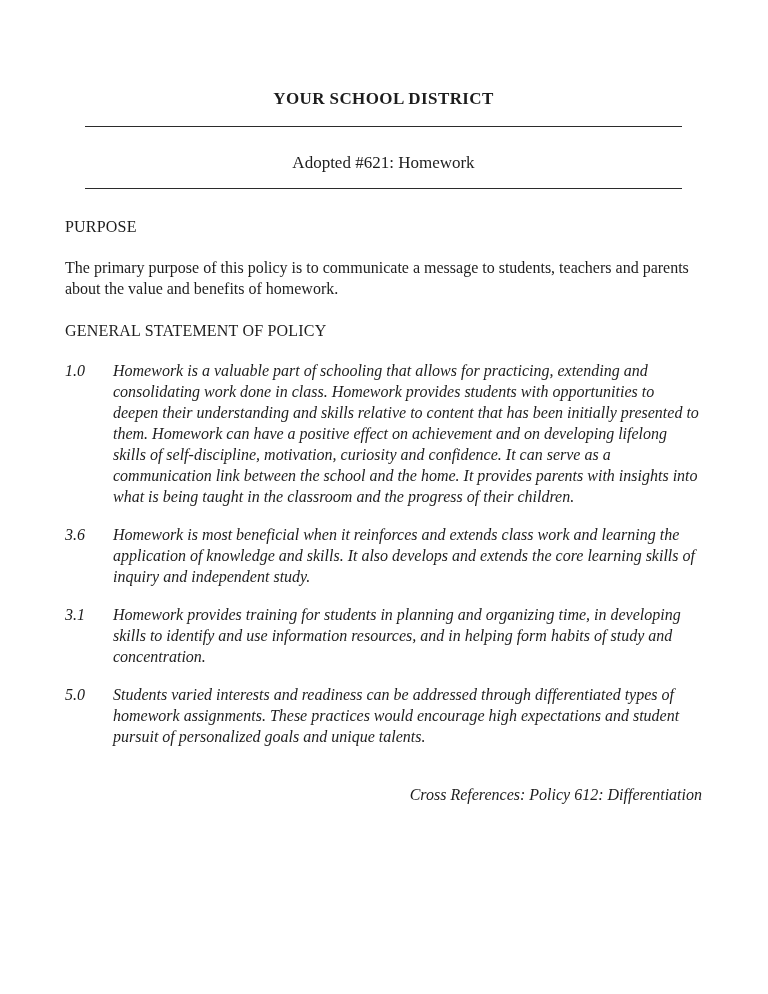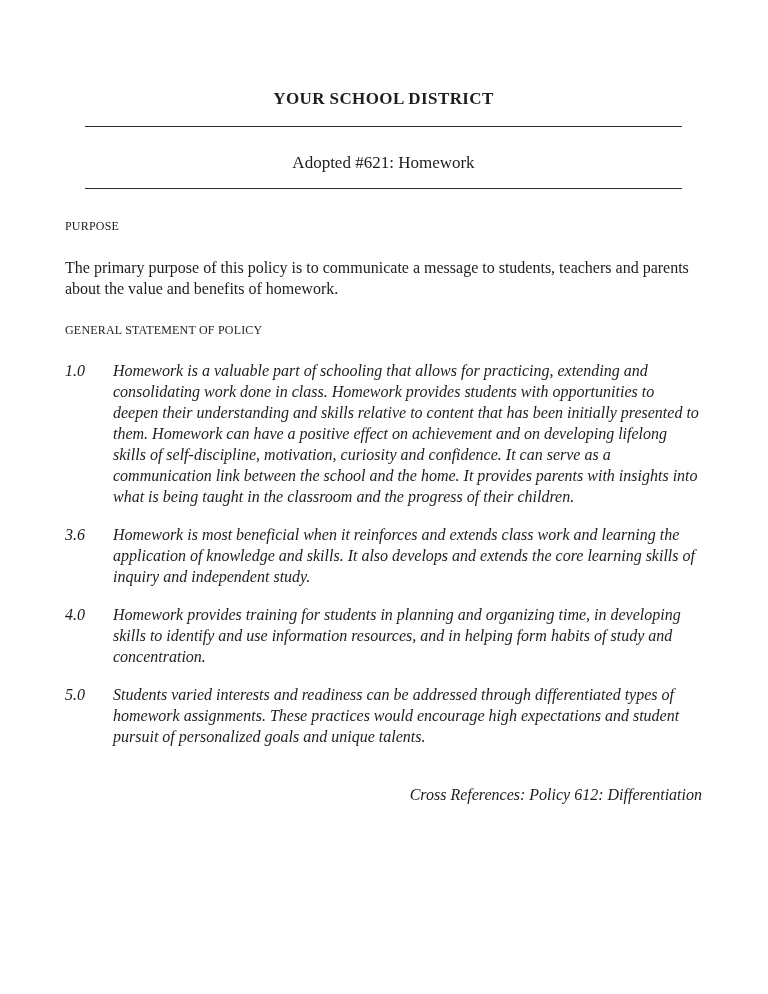--- a/index.html
+++ b/index.html
@@ -36,21 +36,21 @@
   .policy-title {
     text-align: center;
     font-size: 17px;
     margin: 25px 0 0 0;
     font-weight: normal;
   }
   .divider-2 {
     margin-top: 15px;
   }
   .section-heading {
-    font-size: 12px;
+    font-size: 16px;
     font-weight: normal;
     letter-spacing: 0.2px;
     margin: 27px 0 0 0;
   }
   .purpose-body {
     margin: 20px 0 0 0;
     max-width: 640px;
   }
   .general-heading {
     margin-top: 21px;
@@ -107,21 +107,21 @@
       <span class="item-text">Homework is a valuable part of schooling that allows for practicing, extending and consolidating work done in class. Homework provides students with opportunities to deepen their understanding and skills relative to content that has been initially presented to them. Homework can have a positive effect on achievement and on developing lifelong skills of self-discipline, motivation, curiosity and confidence. It can serve as a communication link between the school and the home. It provides parents with insights into what is being taught in the classroom and the progress of their children.</span>
     </div>
 
     <div class="policy-item">
       <span class="item-number">3.6</span>
       <span class="item-text">Homework is most beneficial when it reinforces and extends class work and learning the application of knowledge and skills. It also develops and extends the core learning skills of inquiry and independent study.</span>
     </div>
 
 
     <div class="policy-item">
-      <span class="item-number">4.0</span>
+      <span class="item-number">3.1</span>
       <span class="item-text">Homework provides training for students in planning and organizing time, in developing skills to identify and use information resources, and in helping form habits of study and concentration.</span>
     </div>
 
     <div class="policy-item">
       <span class="item-number">5.0</span>
       <span class="item-text">Students varied interests and readiness can be addressed through differentiated types of homework assignments. These practices would encourage high expectations and student pursuit of personalized goals and unique talents.</span>
     </div>
 
   </div>
 

